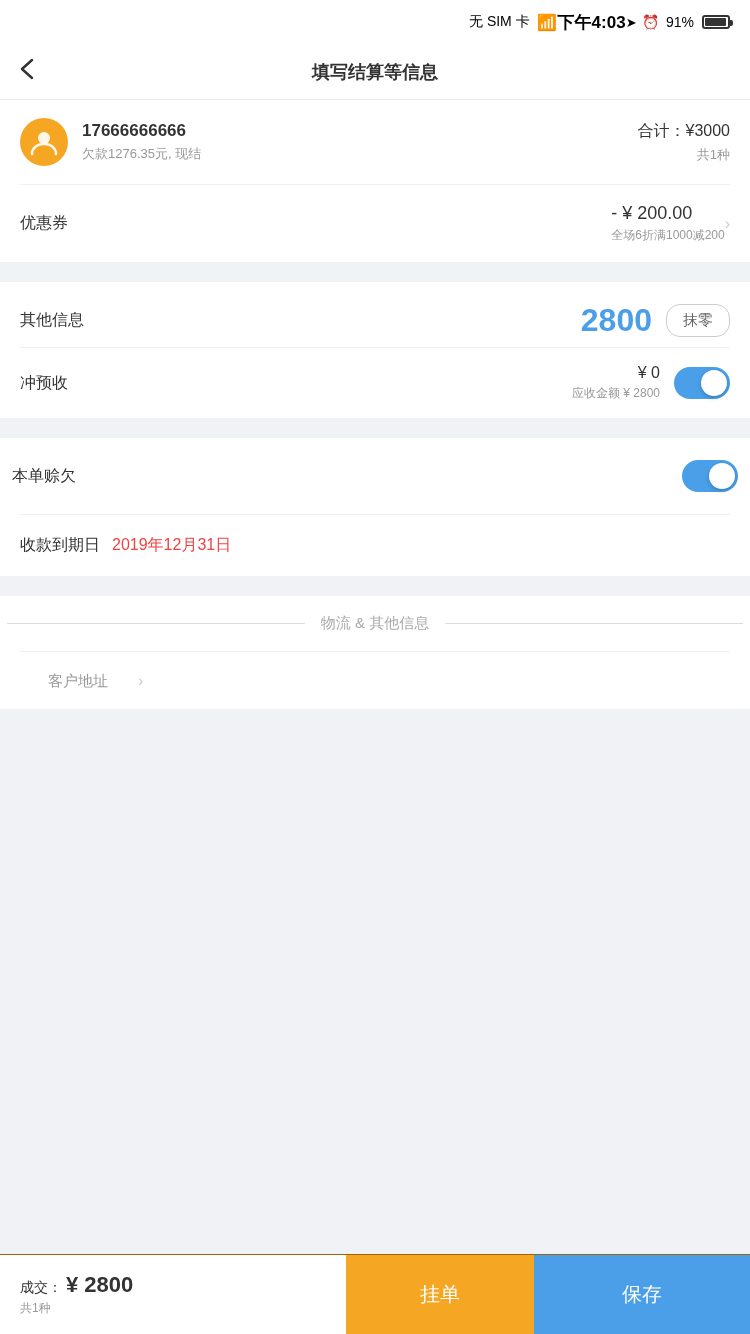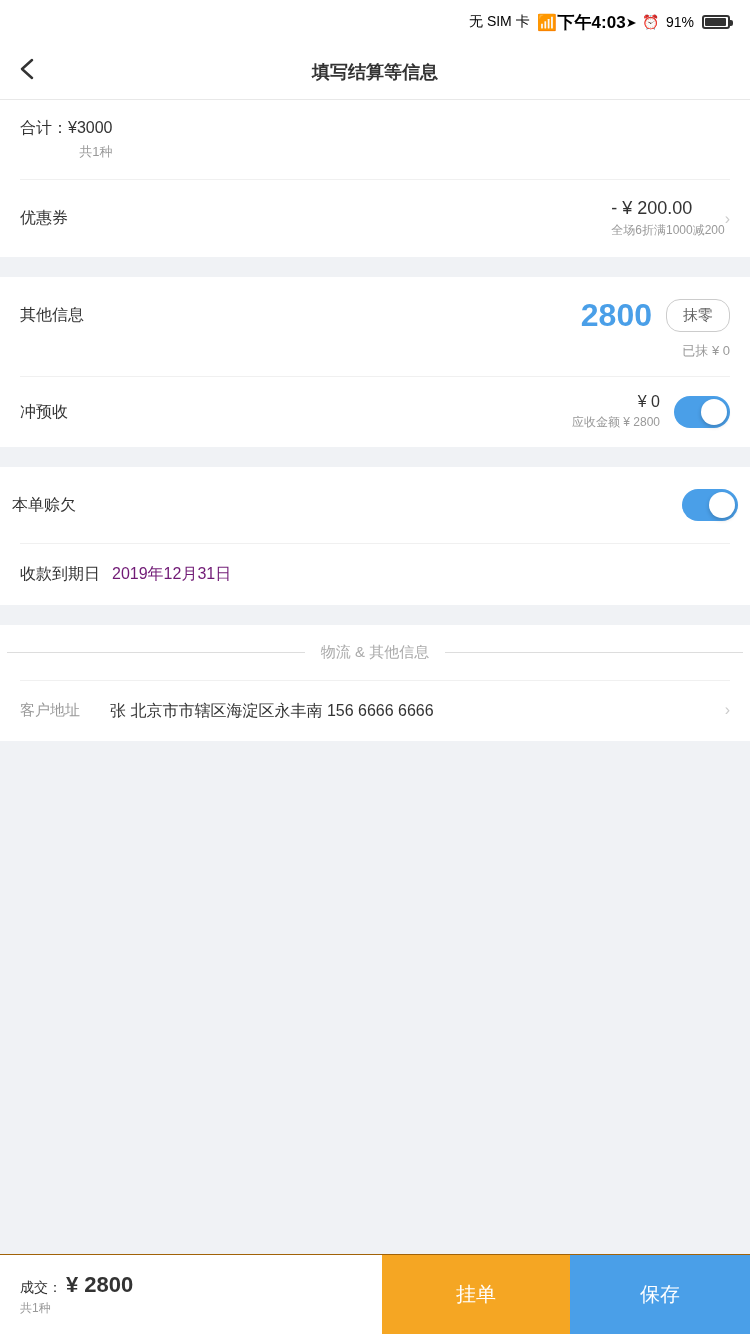--- a/index.html
+++ b/index.html
@@ -198,41 +198,41 @@
     .debt-label { font-size: 16px; color: #333; }
 
     
     .duedate-row {
       display: flex;
       align-items: center;
       padding: 20px 20px;
       gap: 12px;
     }
     .duedate-label { font-size: 16px; color: #333; }
-    .duedate-value { font-size: 16px; color: #701a75; }
+    .duedate-value { font-size: 16px; color: #ef4444; }
 
     
     .logistics-header {
       display: flex;
       align-items: center;
       justify-content: center;
       padding: 18px 7px;
       gap: 16px;
     }
     .logistics-line { flex: 1; height: 1px; background: #ddd; }
     .logistics-title { font-size: 15px; color: #aaa; white-space: nowrap; }
 
     
     .address-row {
       display: flex;
       align-items: flex-start;
       padding: 18px 20px;
       gap: 20px;
     }
-    .address-label { font-size: 15px; color: #999; min-width: 70px; padding-top: 2px; }
+    .address-label { font-size: 15px; color: #999; min-width: 70px; padding-top: 2px; margin-left: 28px; }
     .address-value { font-size: 16px; color: #333; flex: 1; line-height: 1.5; }
     .address-chevron { font-size: 16px; color: #ccc; margin-top: 2px; }
 
     
     .bottom-bar {
       position: fixed;
       bottom: 0; left: 0; right: 0;
       width: 750px;
       height: 80px;
       background: #fff;
@@ -253,21 +253,21 @@
       background: #f5a623;
       display: flex;
       align-items: center;
       justify-content: center;
       font-size: 20px;
       color: #fff;
       font-weight: 500;
       cursor: pointer;
     }
     .btn-save {
-      width: 180px;
+      width: 216px;
       height: 80px;
       background: #4a9fe8;
       display: flex;
       align-items: center;
       justify-content: center;
       font-size: 20px;
       color: #fff;
       font-weight: 500;
       cursor: pointer;
       text-align: center;
@@ -296,20 +296,32 @@
   <div class="nav-back">
     <svg width="14" height="22" viewBox="0 0 14 22" fill="none">
       <path d="M12 2L2 11L12 20" stroke="#333" stroke-width="2.5" stroke-linecap="round" stroke-linejoin="round"></path>
     </svg>
   </div>
   <div class="nav-title">填写结算等信息</div>
 </div>
 
 <div class="section">
   <div class="customer-row">
+    <div class="customer-left">
+      <div class="avatar">
+        <svg width="28" height="28" viewBox="0 0 28 28" fill="none">
+          <circle cx="14" cy="10" r="6" fill="white" opacity="0.9"></circle>
+          <path d="M2 26C2 20 7 16 14 16C21 16 26 20 26 26" stroke="white" stroke-width="2.5" stroke-linecap="round" fill="none" opacity="0.9"></path>
+        </svg>
+      </div>
+      <div class="customer-info">
+        <div class="phone">17666666666</div>
+        <div class="debt">欠款1276.35元, 现结</div>
+      </div>
+    </div>
     <div class="customer-right">
       <div class="total">合计：¥3000</div>
       <div class="count">共1种</div>
     </div>
   </div>
 
   <div class="divider"></div>
 
   <div class="coupon-row">
     <div class="coupon-label">优惠券</div>
@@ -326,21 +338,20 @@
 <div class="gray-sep"></div>
 
 <div class="section">
   <div class="amount-row">
     <div class="amount-label">其他信息</div>
     <div class="amount-right">
       <div class="amount-value">2800</div>
       <button class="round-btn">抹零</button>
     </div>
   </div>
-  <div class="amount-sub">已抹  ¥ 0</div>
 
   <div class="divider"></div>
 
   <div class="prepaid-row">
     <div class="prepaid-label">冲预收</div>
     <div class="prepaid-right">
       <div class="prepaid-amount">
         <div class="main">¥ 0</div>
         <div class="sub">应收金额 ¥ 2800</div>
       </div>
@@ -375,21 +386,20 @@
   <div class="logistics-header">
     <div class="logistics-line"></div>
     <div class="logistics-title">物流 &amp; 其他信息</div>
     <div class="logistics-line"></div>
   </div>
 
   <div class="divider"></div>
 
   <div class="address-row">
     <div class="address-label">客户地址</div>
-    <div class="address-value">张 北京市市辖区海淀区永丰南 156 6666 6666</div>
     <span class="address-chevron">›</span>
   </div>
 </div>
 
 <div style="height: 90px;"></div>
 
 <div class="bottom-bar">
   <div class="bottom-info">
     <div class="deal">
       <span>成交：</span>

